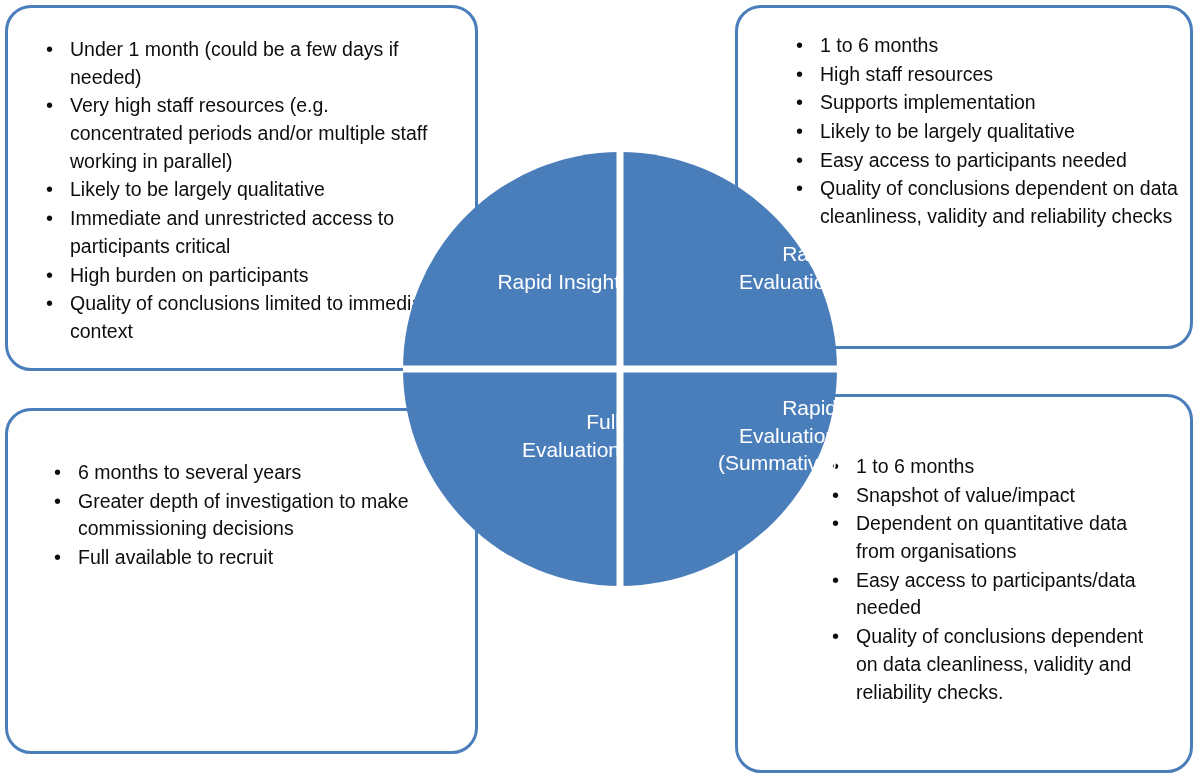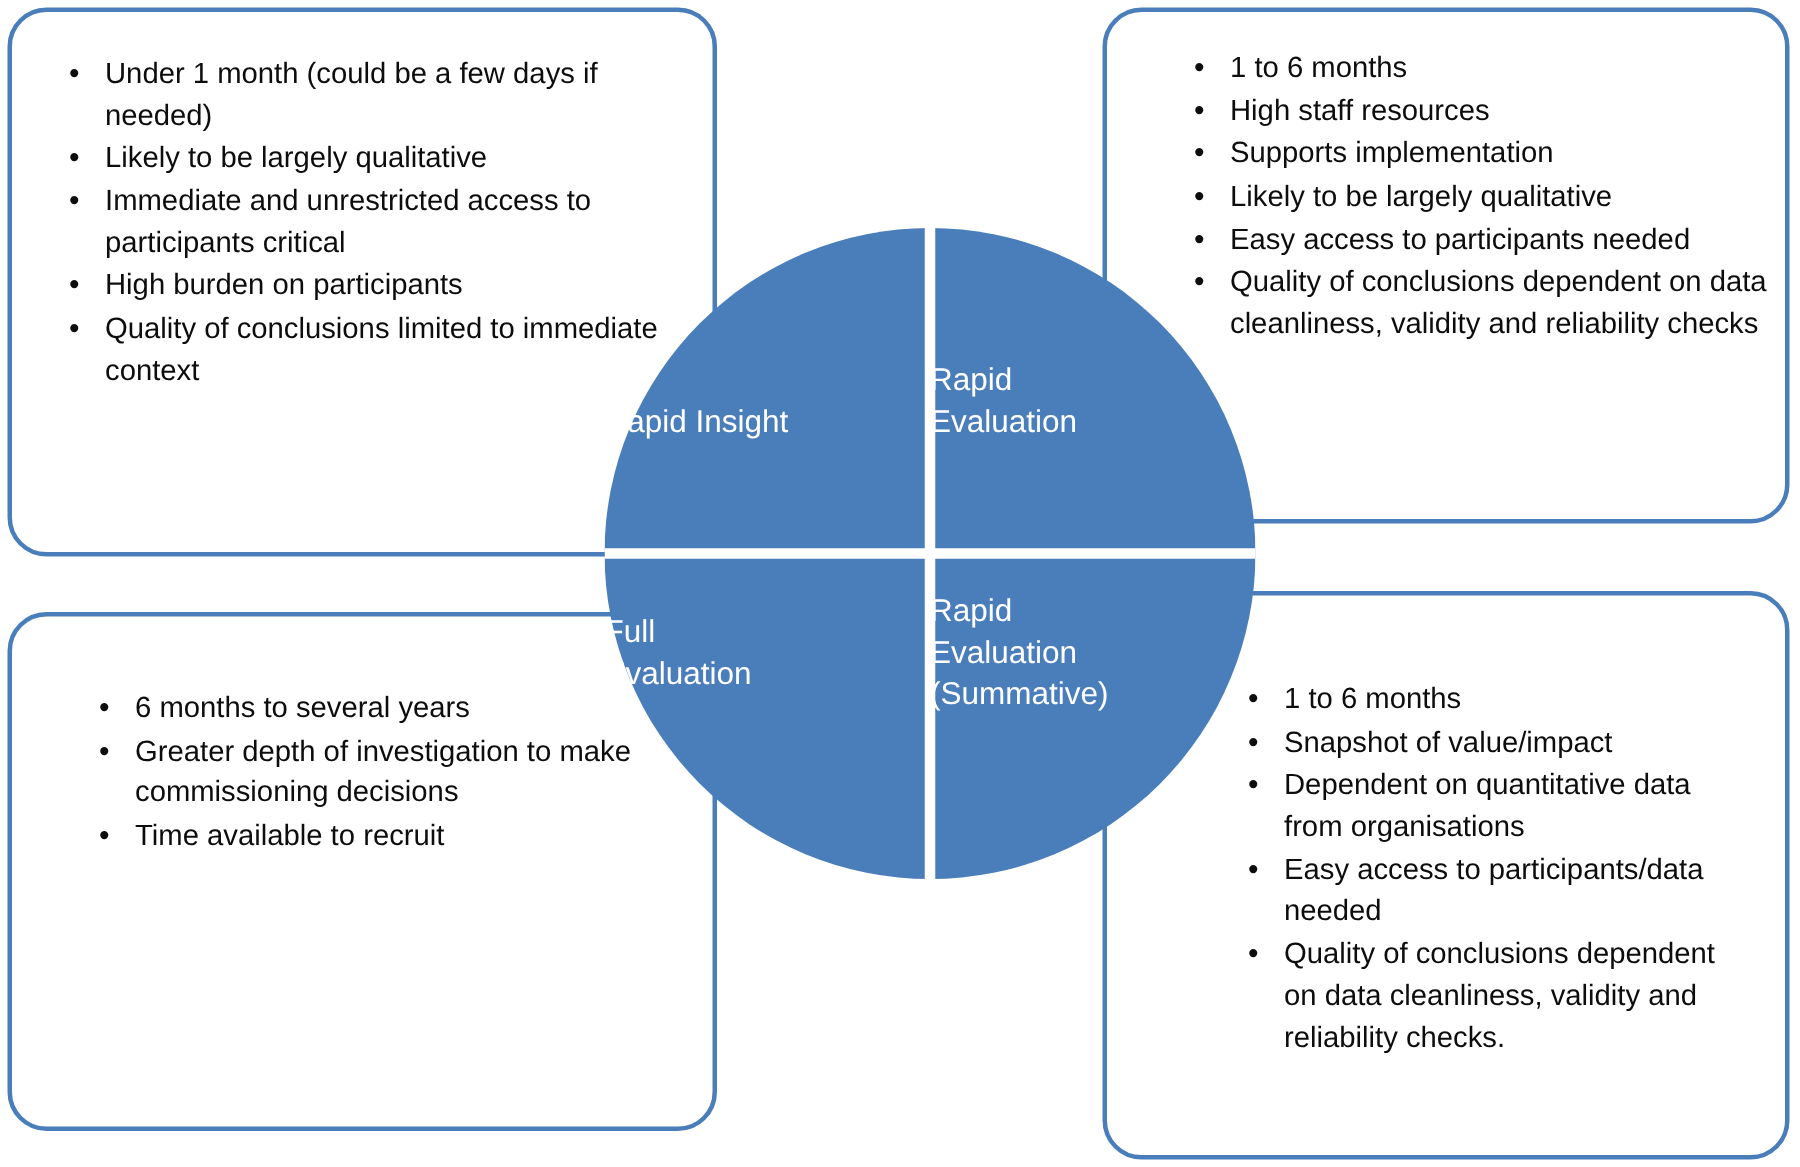--- a/index.html
+++ b/index.html
@@ -49,56 +49,57 @@
     position: absolute;
     left: 2px;
     top: -1px;
     font-size: 20px;
     line-height: 1.42;
     color: #0d0d0d;
   }
 
   .list-tl { position: absolute; left: 36px;  top: 28px;  width: 396px; }
   .list-tr { position: absolute; left: 56px;  top: 24px;  width: 392px; }
-  .list-bl { position: absolute; left: 56px;  top: 48px;  width: 390px; }
+  .list-bl { position: absolute; left: 44px;  top: 48px;  width: 390px; }
   .list-br { position: absolute; left: 92px;  top: 56px;  width: 330px; }
 
   
   .circle-wrap {
     position: absolute;
     left: 403px;
     top: 152px;
     width: 434px;
     height: 434px;
     z-index: 3;
   }
   .circle-wrap svg { display: block; }
 
   .quad-label {
     position: absolute;
     color: #ffffff;
     font-size: 21px;
     line-height: 1.32;
-    text-align: left;
+    text-align: right;
     z-index: 4;
     pointer-events: none;
   }
   .q-tl { left: 403px; top: 268px; width: 217px; }
   .q-tr { left: 620px; top: 240px; width: 217px; }
   .q-bl { left: 403px; top: 408px; width: 217px; }
   .q-br { left: 620px; top: 394px; width: 217px; }
 </style>
 </head>
 <body>
 
 <div id="canvas">
 
   <div class="info-box box-tl">
     <ul class="bullet-list list-tl">
         <li>Under 1 month (could be a few days if needed)</li>
+        <li>Very high staff resources (e.g. concentrated periods and/or multiple staff working in parallel)</li>
         <li>Likely to be largely qualitative</li>
         <li>Immediate and unrestricted access to participants critical</li>
         <li>High burden on participants</li>
         <li>Quality of conclusions limited   to immediate context</li>
       </ul>
   </div>
 
   <div class="info-box box-tr">
     <ul class="bullet-list list-tr">
         <li>1 to 6 months</li>
@@ -107,21 +108,21 @@
         <li>Likely to be largely qualitative</li>
         <li>Easy access to participants needed</li>
         <li>Quality of conclusions dependent on data cleanliness, validity and reliability checks</li>
       </ul>
   </div>
 
   <div class="info-box box-bl">
     <ul class="bullet-list list-bl">
         <li>6 months to several years</li>
         <li>Greater depth of investigation to make commissioning decisions</li>
-        <li>Time available to recruit</li>
+        <li>Full available to recruit</li>
       </ul>
   </div>
 
   <div class="info-box box-br">
     <ul class="bullet-list list-br">
         <li>1 to 6 months</li>
         <li>Snapshot of value/impact</li>
         <li>Dependent on quantitative data from organisations</li>
         <li>Easy access to participants/data needed</li>
         <li>Quality of conclusions dependent on data cleanliness, validity and reliability checks.</li>

